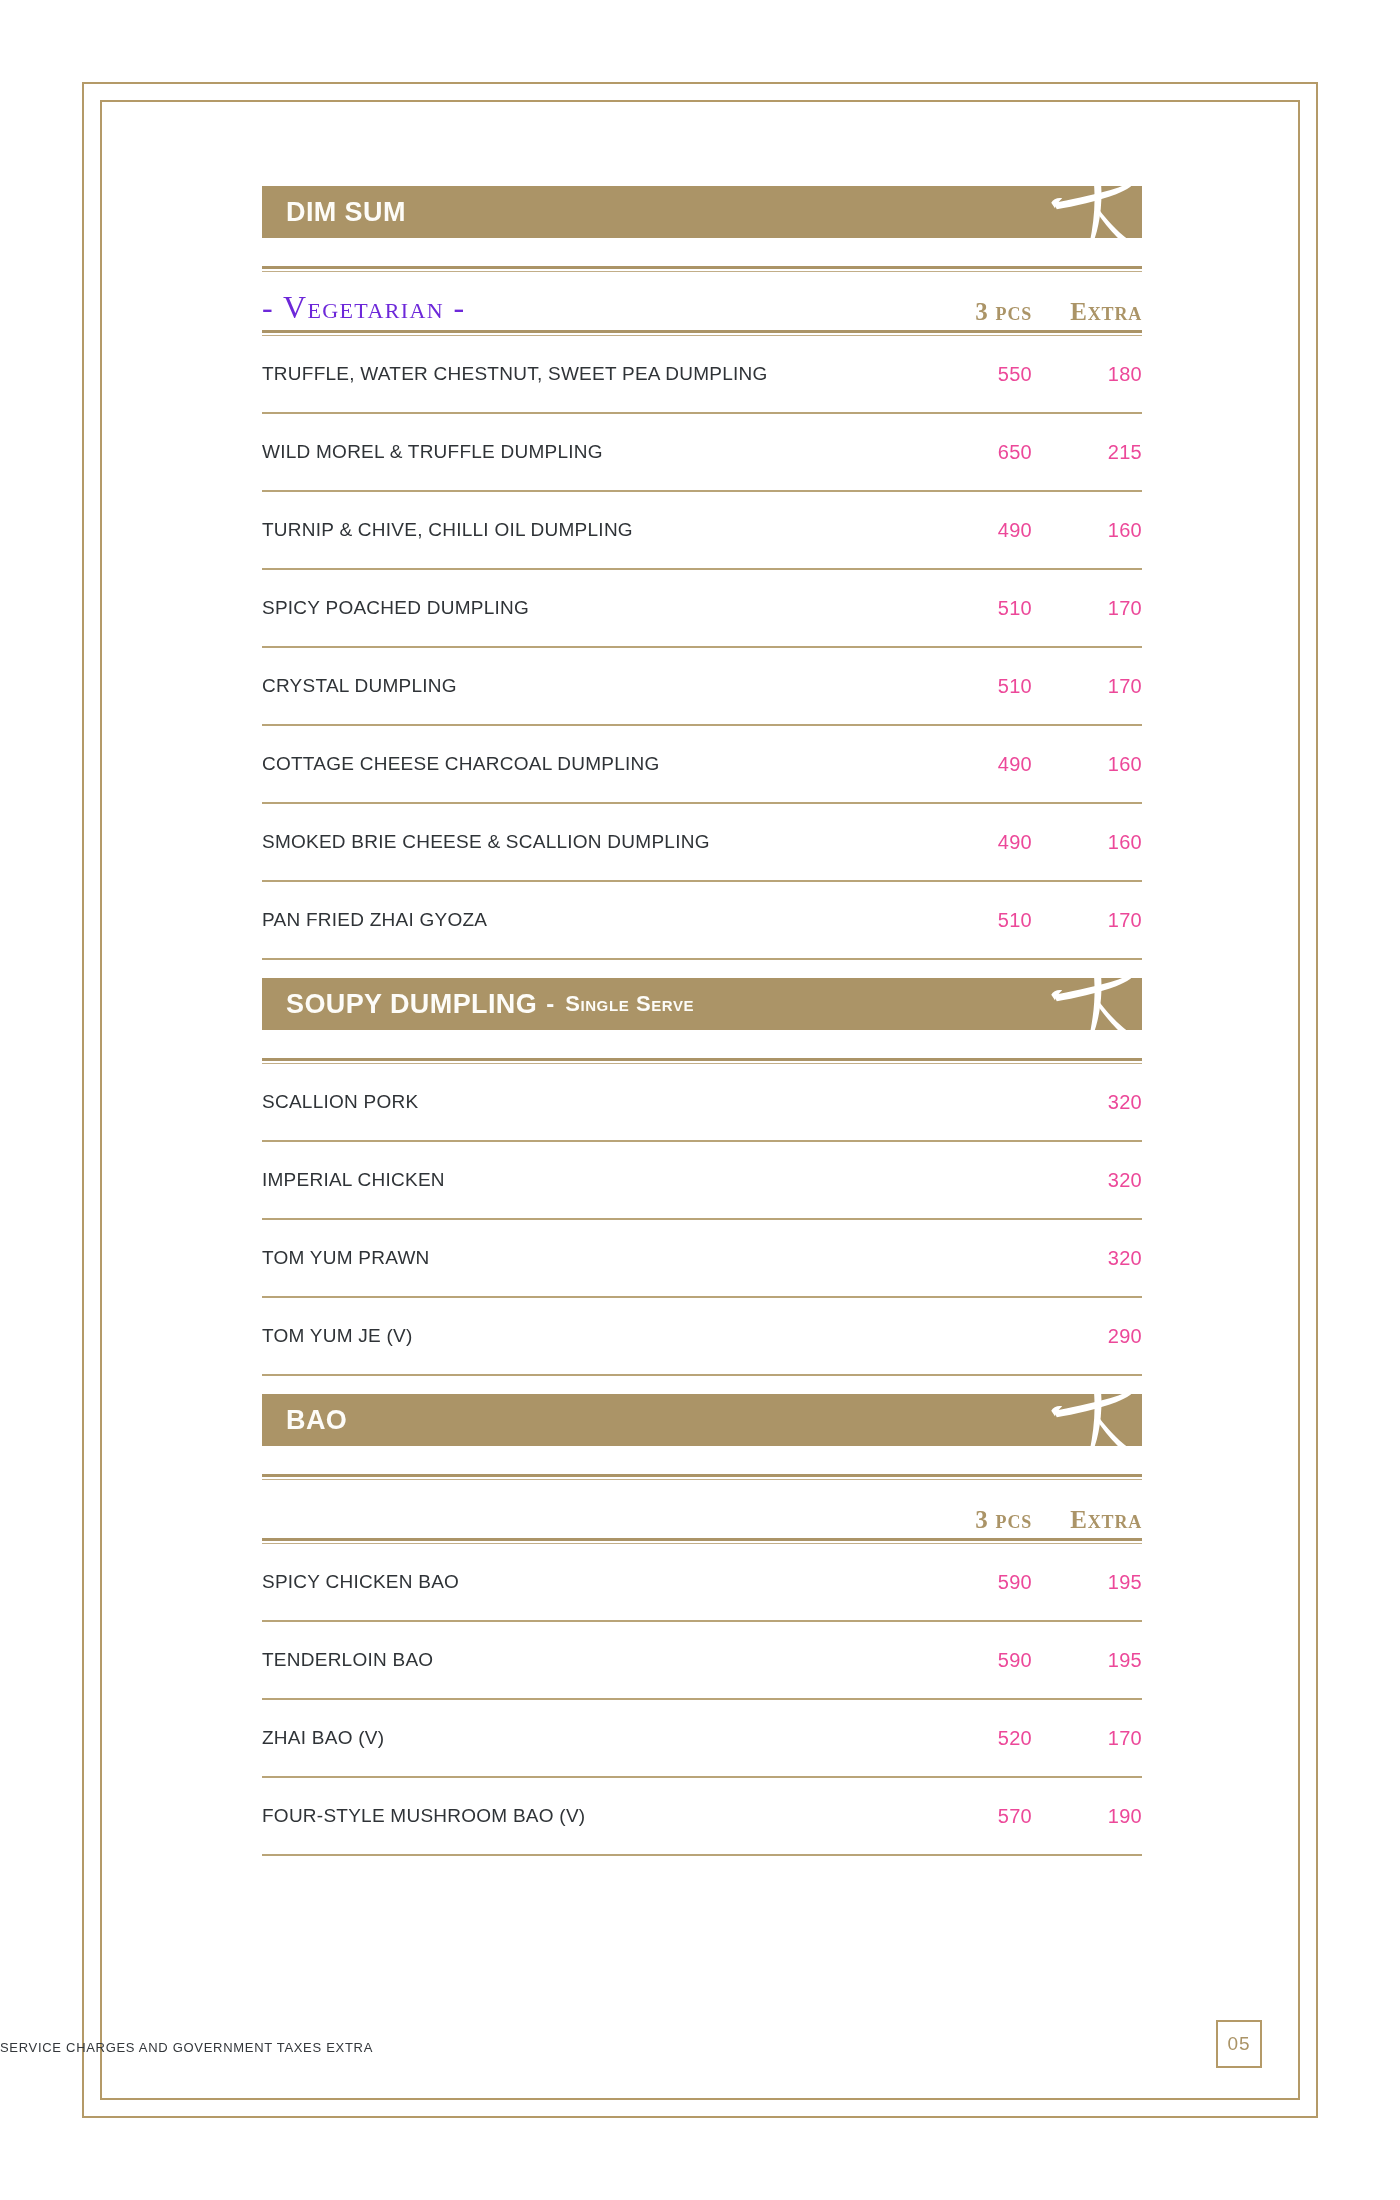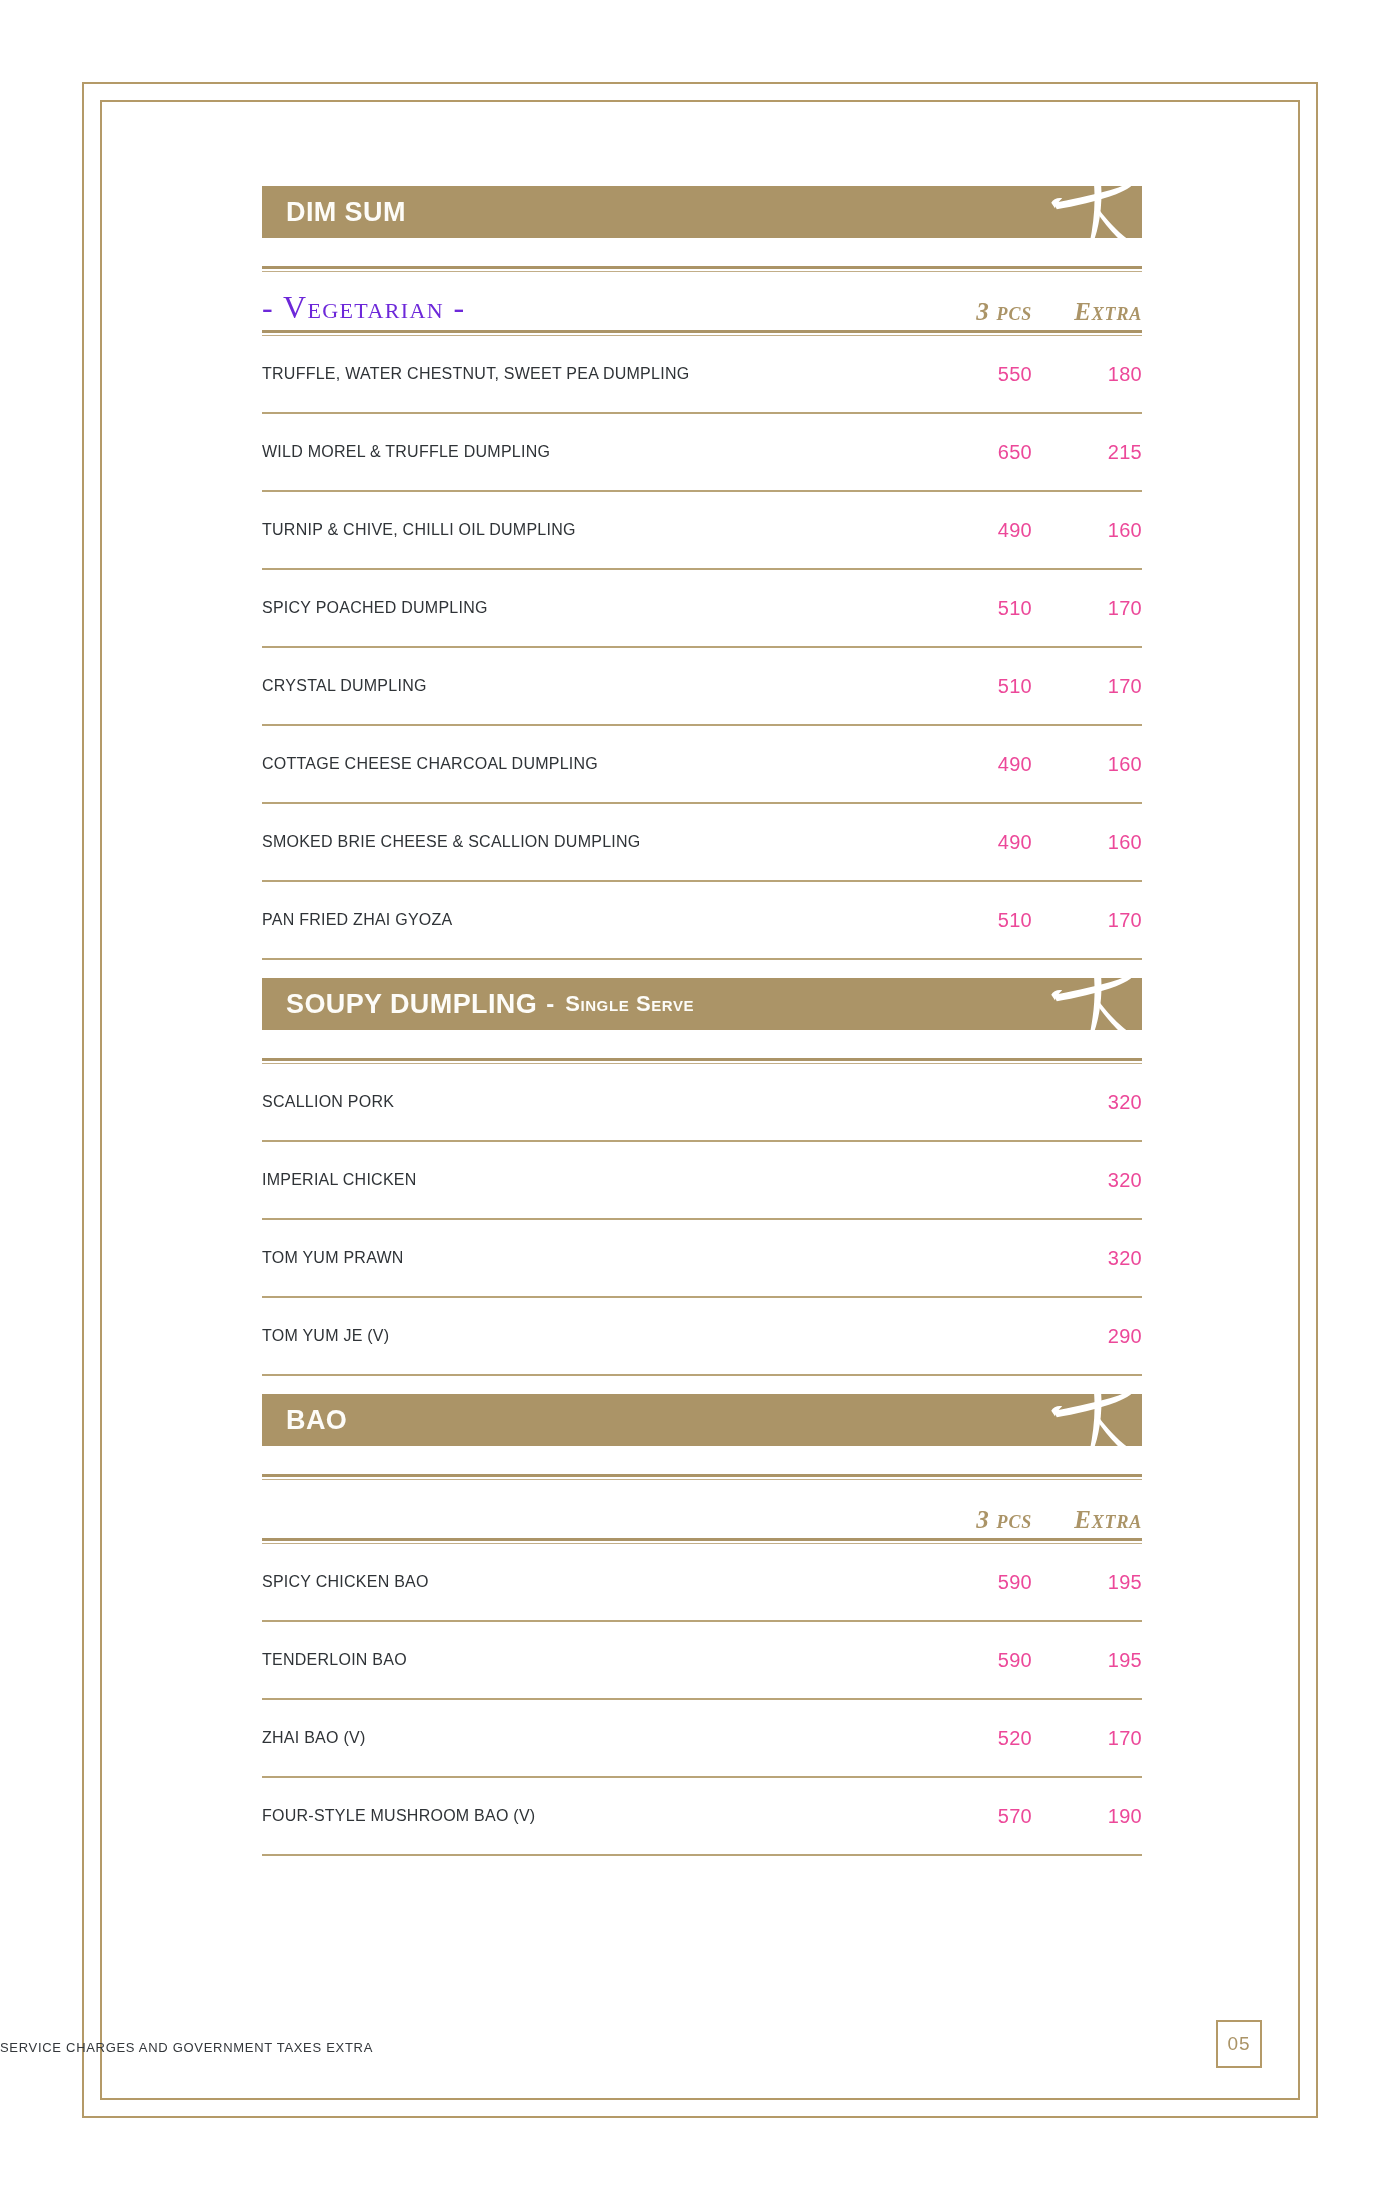--- a/index.html
+++ b/index.html
@@ -116,35 +116,34 @@
   }
   .colhead-cell {
     color: #ab9467;
     font-family: "Liberation Serif", serif;
     font-size: 25px;
     font-weight: 700;
     font-variant: small-caps;
     letter-spacing: 0.8px;
     text-align: right;
     white-space: nowrap;
-    font-style: italic;
   }
   .col-a { width: 120px; }
   .col-b { width: 110px; }
 
   
   .row {
     display: flex;
     align-items: center;
     height: 76px;
   }
   .row-name {
     flex: 1;
     color: #2f3337;
-    font-size: 16px;
+    font-size: 19px;
     letter-spacing: 0.25px;
     white-space: nowrap;
   }
   .row-price {
     color: #ec4899;
     font-size: 20px;
     text-align: right;
     letter-spacing: 0.3px;
   }
   .row-price.col-a { width: 120px; }

